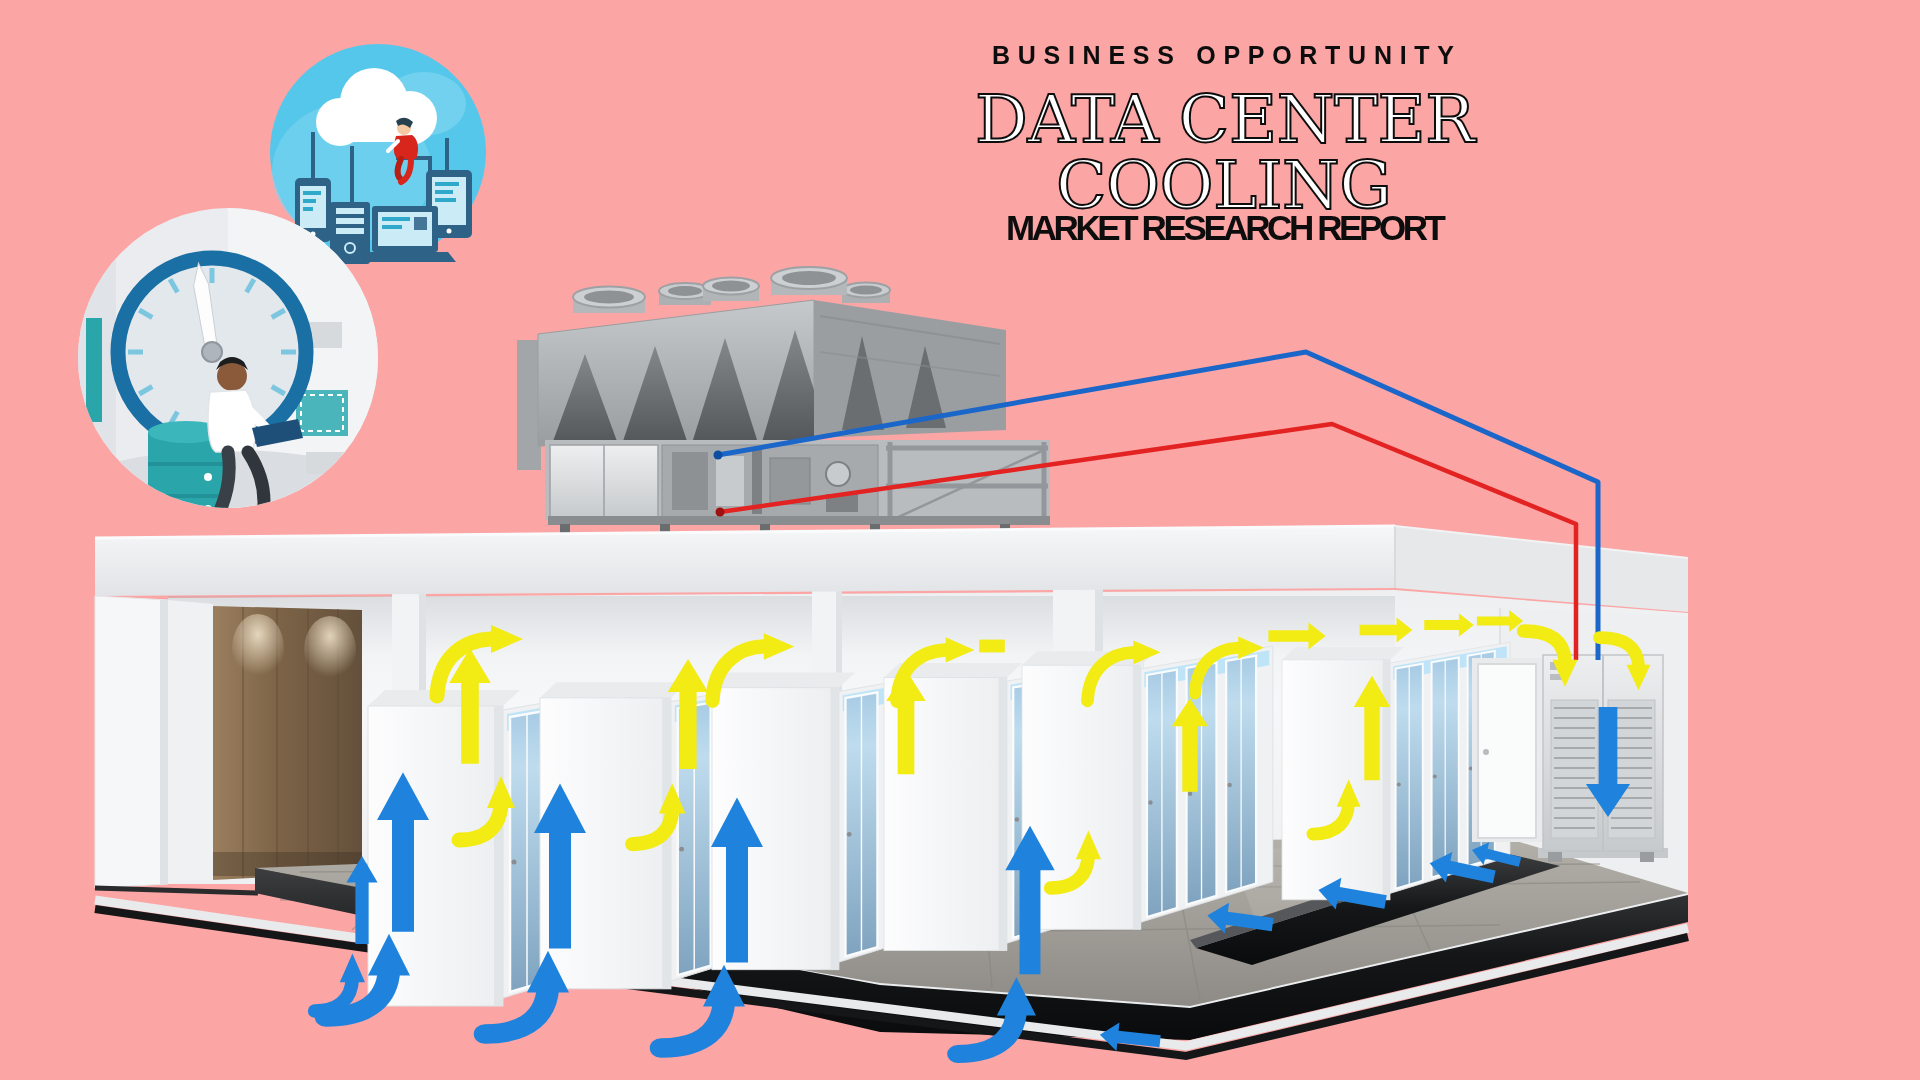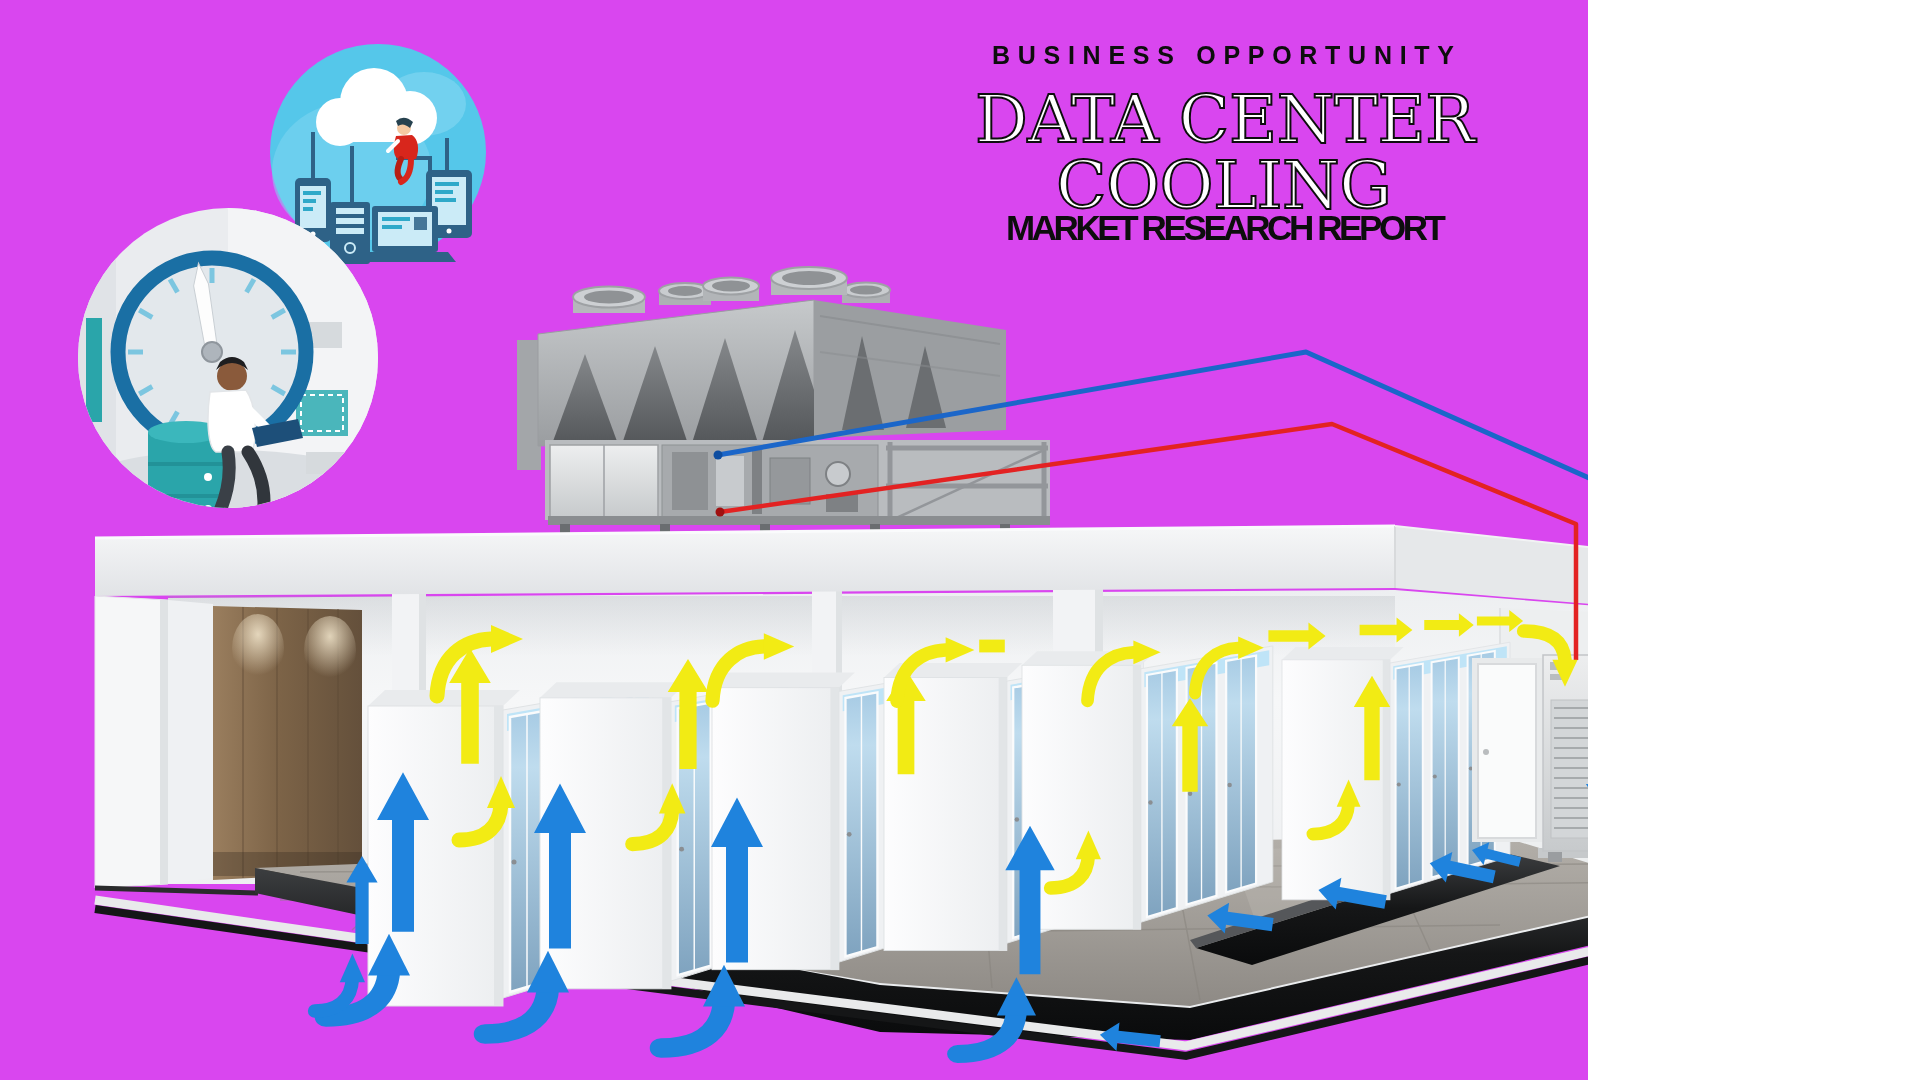--- a/index.html
+++ b/index.html
@@ -1,16 +1,16 @@
 <!DOCTYPE html>
 <html style="--hot: #F2EB14; --cold: #1F83DD; --pipeRed: #E32222; --pipeBlue: #1B66C9; --sky: #55C7EA; --teal: #2AA5AA; --ring: #1A6FA4; --figRed: #D8261C; --ink: #0D0D0D;"><head>
 <meta charset="utf-8">
 <style>
   html,body{margin:0;padding:0;background:#ffffff;}
-  .stage{position:relative;width:1588px;height:1080px;background:#d946ef;overflow:hidden;
+  .stage{position:relative;width:1920px;height:1080px;background:#fca5a5;overflow:hidden;
          font-family:"Liberation Sans", sans-serif;}
   svg{position:absolute;left:0;top:0;}
   .eyebrow{fill:var(--ink);font-family:"Liberation Sans",sans-serif;font-weight:700;}
   .titleline{fill:#ffffff;stroke:var(--ink);stroke-width:2;font-family:"DejaVu Serif",serif;font-weight:400;}
   .subtitle{fill:var(--ink);font-family:"Liberation Sans",sans-serif;font-weight:700;}
   .hot{color:var(--hot);}
   .cold{color:var(--cold);}
   .flowpath{fill:none;stroke:currentColor;stroke-linecap:round;}
   .teal{fill:var(--teal);}
   .devline{stroke:#2E6287;stroke-width:4;fill:none;}

